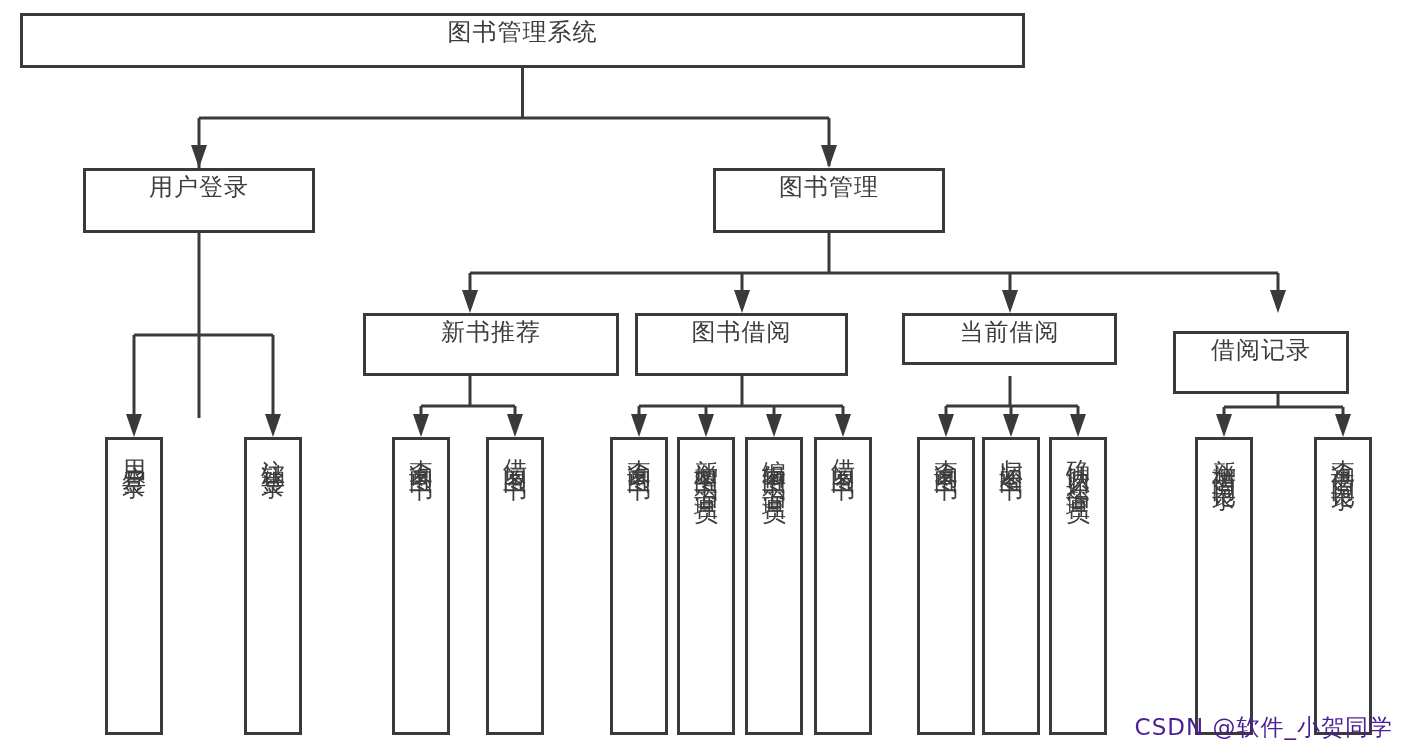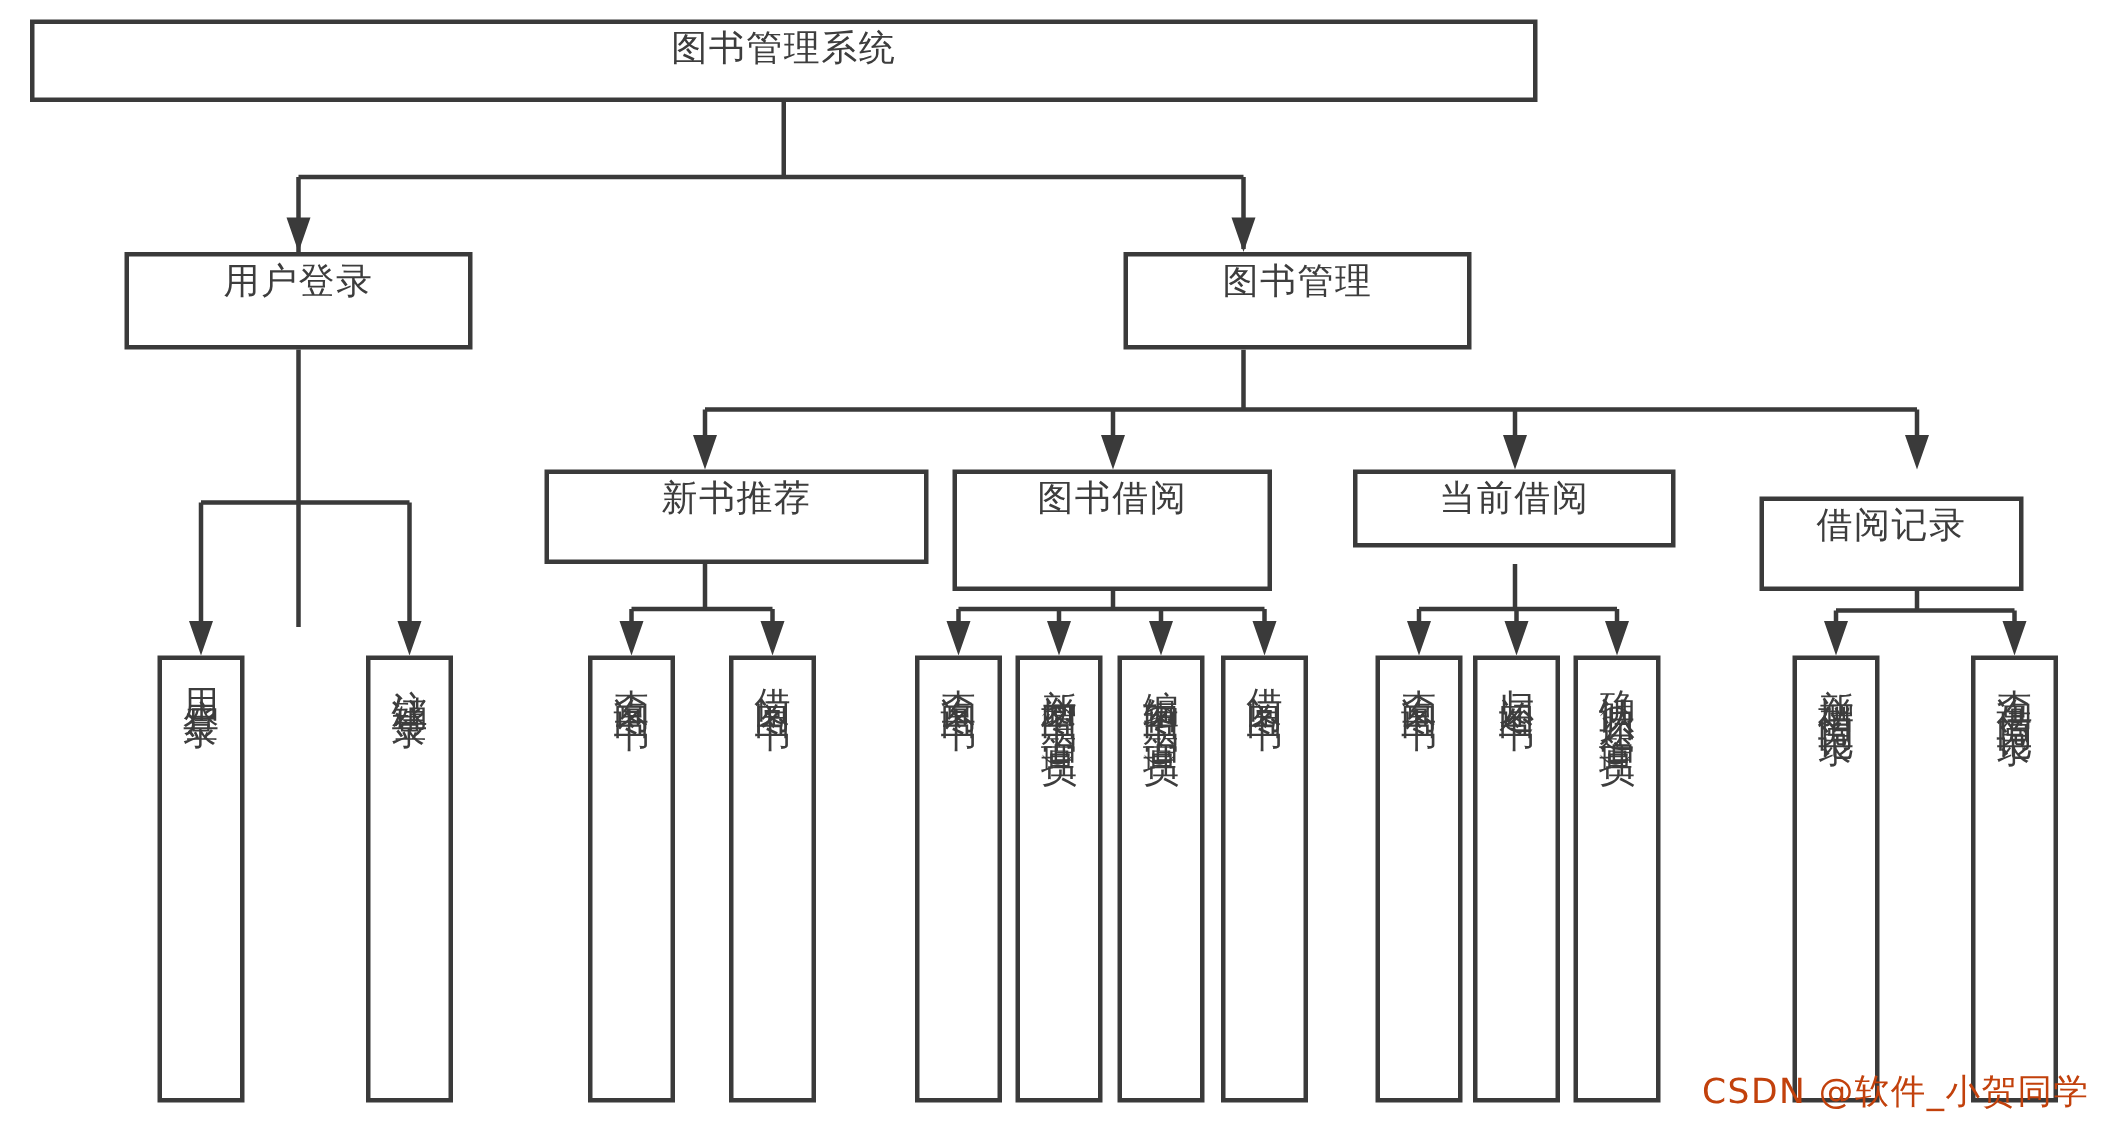--- a/index.html
+++ b/index.html
@@ -44,21 +44,21 @@
     letter-spacing: 6px;
     font-size: 24px;
     white-space: nowrap;
   }
   .watermark {
     position: absolute;
     right: 12px;
     top: 712px;
     z-index: 5;
     font-size: 23px;
-    color: #c2410c;
+    color: #4c1d95;
     letter-spacing: 1px;
     white-space: nowrap;
   }
 </style>
 </head>
 <body>
 
 <div id="canvas">
 
   <svg id="connectors" viewBox="0 0 1405 747" xmlns="http://www.w3.org/2000/svg">
@@ -83,28 +83,28 @@
              M1216 414 L1232 414 L1224 437 Z  M1335 414 L1351 414 L1343 437 Z" fill="#3a3a3a" stroke="none"></path>
   </svg>
 
   <div class="box" style="left:20px; top:13px; width:1005px; height:55px;">
     <span>图书管理系统</span>
   </div>
 
   <div class="box" style="left:83px; top:168px; width:232px; height:65px;">
     <span>用户登录</span>
   </div>
-  <div class="box" style="left:713px; top:168px; width:232px; height:65px;margin-left:36px;">
+  <div class="box" style="left:713px; top:168px; width:232px; height:65px;">
     <span>图书管理</span>
   </div>
 
   <div class="box" style="left:363px; top:313px; width:256px; height:63px;">
     <span>新书推荐</span>
   </div>
-  <div class="box" style="left:635px; top:313px; width:213px; height:81px;">
+  <div class="box" style="left:635px; top:313px; width:213px; height:63px;">
     <span>图书借阅</span>
   </div>
   <div class="box" style="left:902px; top:313px; width:215px; height:52px;">
     <span>当前借阅</span>
   </div>
   <div class="box" style="left:1173px; top:331px; width:176px; height:63px;">
     <span>借阅记录</span>
   </div>
 
   <div class="box leaf" style="left:105px;">

